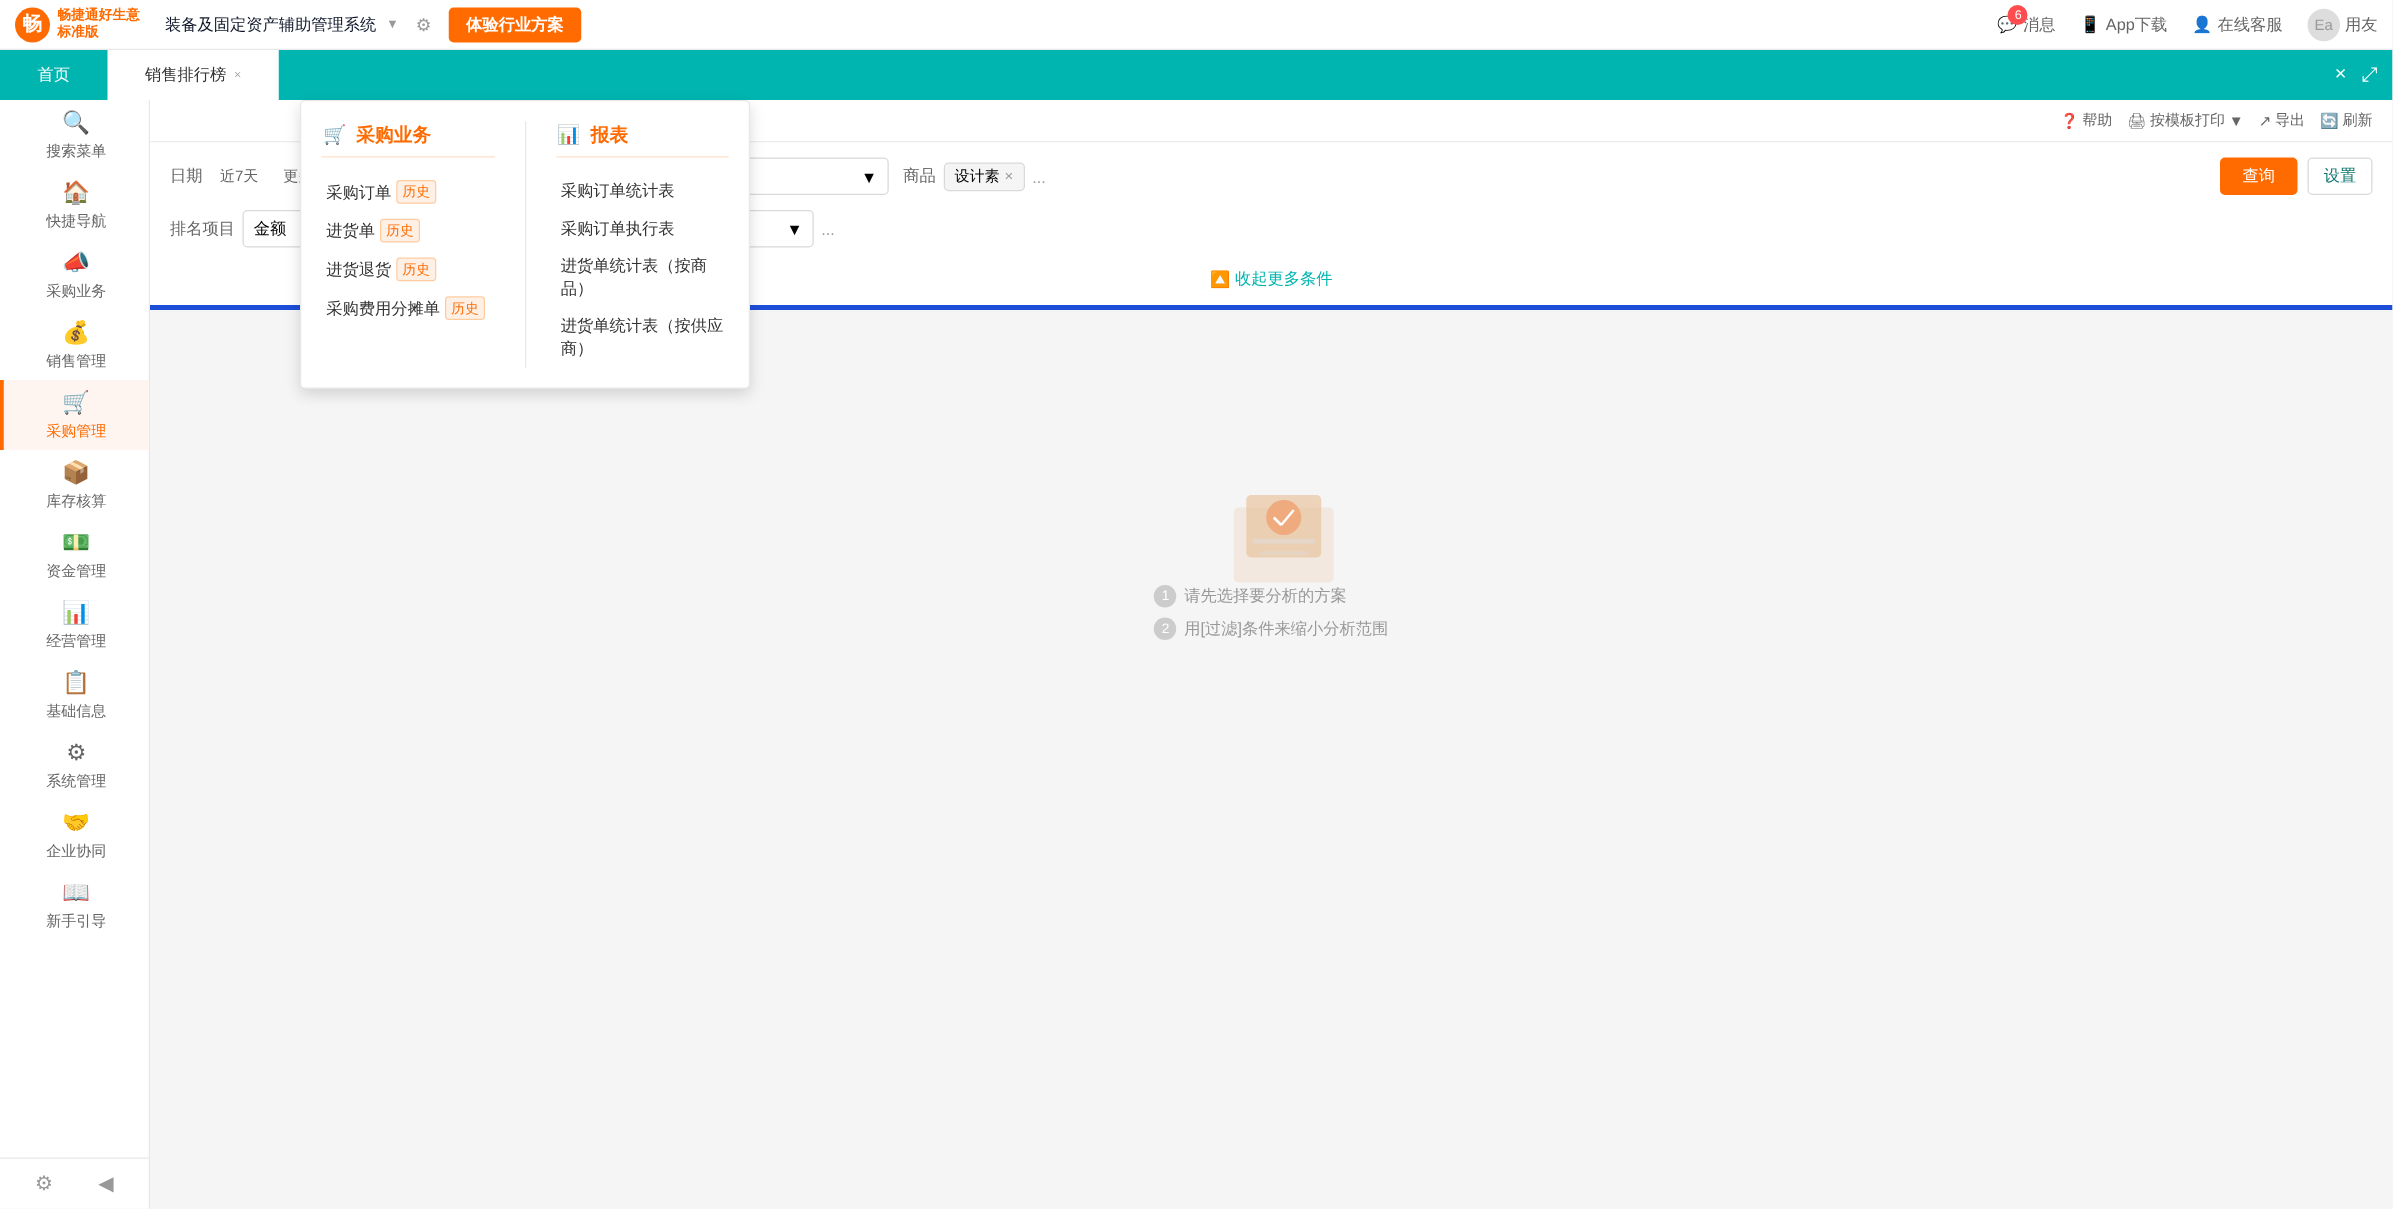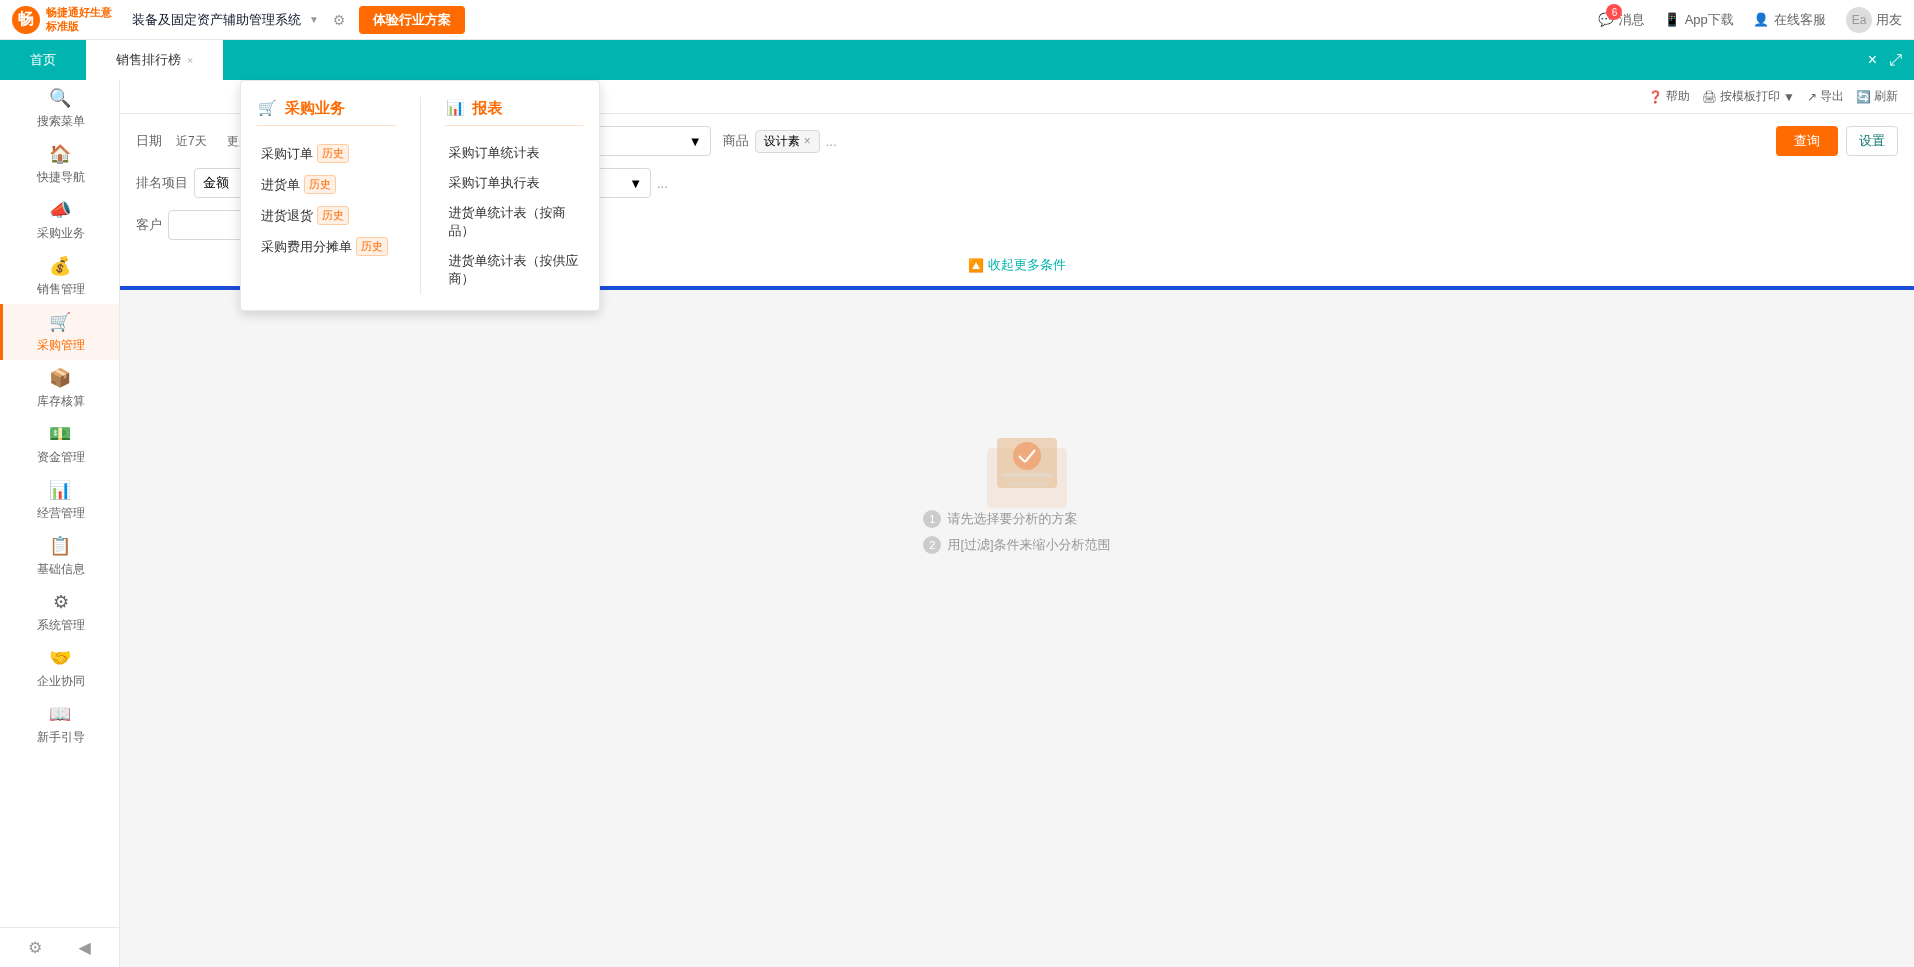--- a/index.html
+++ b/index.html
@@ -574,30 +574,20 @@
         <div class="filter-group">
           <span class="filter-label">业务员</span>
           <div class="filter-select" style="min-width:200px;">
             <span></span>
             <span style="margin-left:auto;">▼</span>
           </div>
           <span class="ellipsis">...</span>
         </div>
       </div>
 
-      <div style="display:flex; align-items:center; gap:12px; width:100%;">
-        <div class="filter-group">
-          <span class="filter-label">客户</span>
-          <div class="filter-select" style="min-width:300px;">
-            <span></span>
-            <span style="margin-left:auto;">▼</span>
-          </div>
-          <span class="ellipsis">...</span>
-        </div>
-      </div>
 
       <div style="display:flex; justify-content:center; width:100%; padding-top:4px;">
         <div class="collapse-btn">
           <span>🔼</span>
           <span>收起更多条件</span>
         </div>
       </div>
     </div>
 
     <div class="empty-state">

